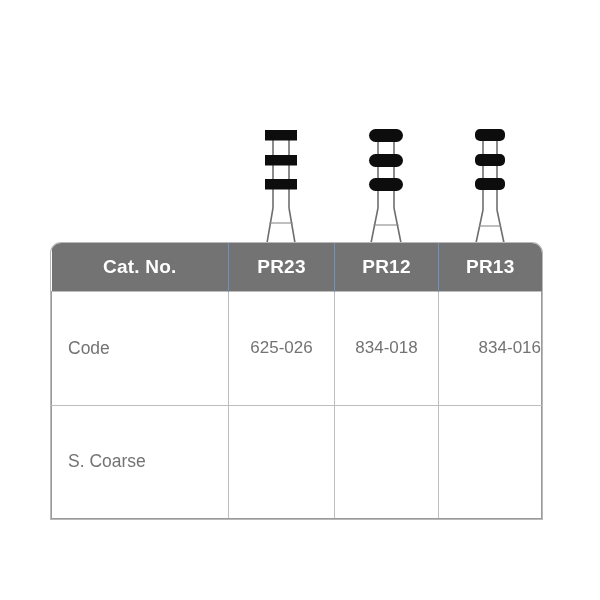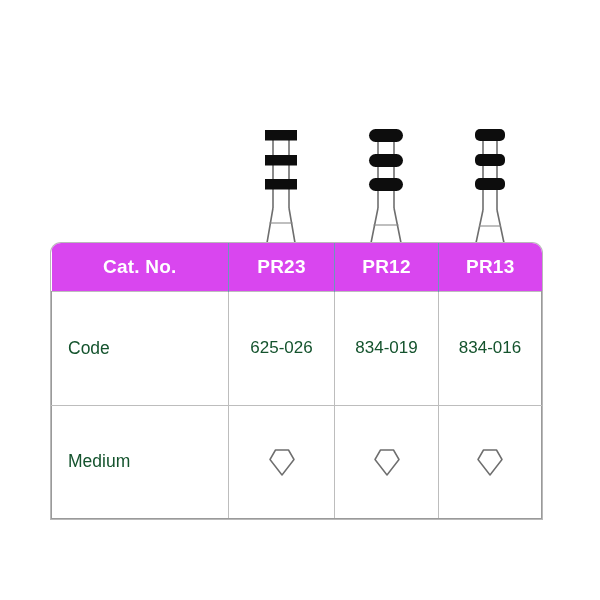--- a/index.html
+++ b/index.html
@@ -62,52 +62,52 @@
     border-radius: 10px 10px 0 0;
     overflow: hidden;
     box-shadow: 0 0 0 1px #b9b9b9;
   }
   table.spec col.lbl  { width: 177px; }
   table.spec col.d0   { width: 106px; }
   table.spec col.d1   { width: 104px; }
   table.spec col.d2   { width: 103px; }
 
   thead th {
-    background: #d946ef;
+    background: #737373;
     color: #ffffff;
     font-size: 19px;
     font-weight: bold;
     height: 48px;
     padding: 0;
     text-align: center;
     border-right: 1px solid #6f93bd;
     letter-spacing: 0.2px;
     margin-top: 12px;
   }
   thead th:last-child { border-right: none; }
   thead th.hdr-label { text-align: center; }
 
   tbody td {
     height: 45px;
     padding: 0;
     font-size: 17px;
-    color: #14532d;
+    color: #737373;
     background: #ffffff;
     border: 1px solid #bdbdbd;
     text-align: center;
     vertical-align: middle;
   }
   tbody td.row-label {
     text-align: left;
     padding-left: 16px;
     font-size: 17.5px;
   }
   tbody tr:last-child td { border-bottom: 1px solid #9a9a9a; }
   tbody td:first-child { border-left: 1px solid #9a9a9a; }
-  tbody td:last-child  { border-right: 1px solid #9a9a9a; }
+  tbody td:last-child  { border-right: 1px solid #9a9a9a; text-align: right; }
 
   .gem {
     display: inline-block;
     vertical-align: middle;
     line-height: 0;
   }
   .grit-empty { display: inline-block; width: 0; height: 0; }
 </style>
 </head>
 <body>
@@ -178,49 +178,31 @@
           <th>PR12</th>
           <th>PR13</th>
         </tr>
       </thead>
 
       <tbody>
 
         <tr>
           <td class="row-label">Code</td>
           <td>625-026</td>
-          <td>834-019</td>
+          <td>834-018</td>
           <td>834-016</td>
         </tr>
 
 
+
+
         <tr>
-          <td class="row-label">Medium</td>
-          <td>
-            <span class="gem">
-              <svg width="28" height="32" viewBox="0 0 28 32" aria-hidden="true">
-                <path d="M7.5 4 H20.5 L26 13.5 L14 29 L2 13.5 Z" fill="none" stroke="#6e6e6e" stroke-width="1.5" stroke-linejoin="round"></path>
-              </svg>
-            </span>
-          </td>
-          <td>
-            <span class="gem">
-              <svg width="28" height="32" viewBox="0 0 28 32" aria-hidden="true">
-                <path d="M7.5 4 H20.5 L26 13.5 L14 29 L2 13.5 Z" fill="none" stroke="#6e6e6e" stroke-width="1.5" stroke-linejoin="round"></path>
-              </svg>
-            </span>
-          </td>
-          <td>
-            <span class="gem">
-              <svg width="28" height="32" viewBox="0 0 28 32" aria-hidden="true">
-                <path d="M7.5 4 H20.5 L26 13.5 L14 29 L2 13.5 Z" fill="none" stroke="#6e6e6e" stroke-width="1.5" stroke-linejoin="round"></path>
-              </svg>
-            </span>
-          </td>
+          <td class="row-label">S. Coarse</td>
+          <td><span class="grit-empty"></span></td>
+          <td><span class="grit-empty"></span></td>
+          <td><span class="grit-empty"></span></td>
         </tr>
-
-
 
       </tbody>
     </table>
   </div>
 
 </div>
 
 </body></html>

